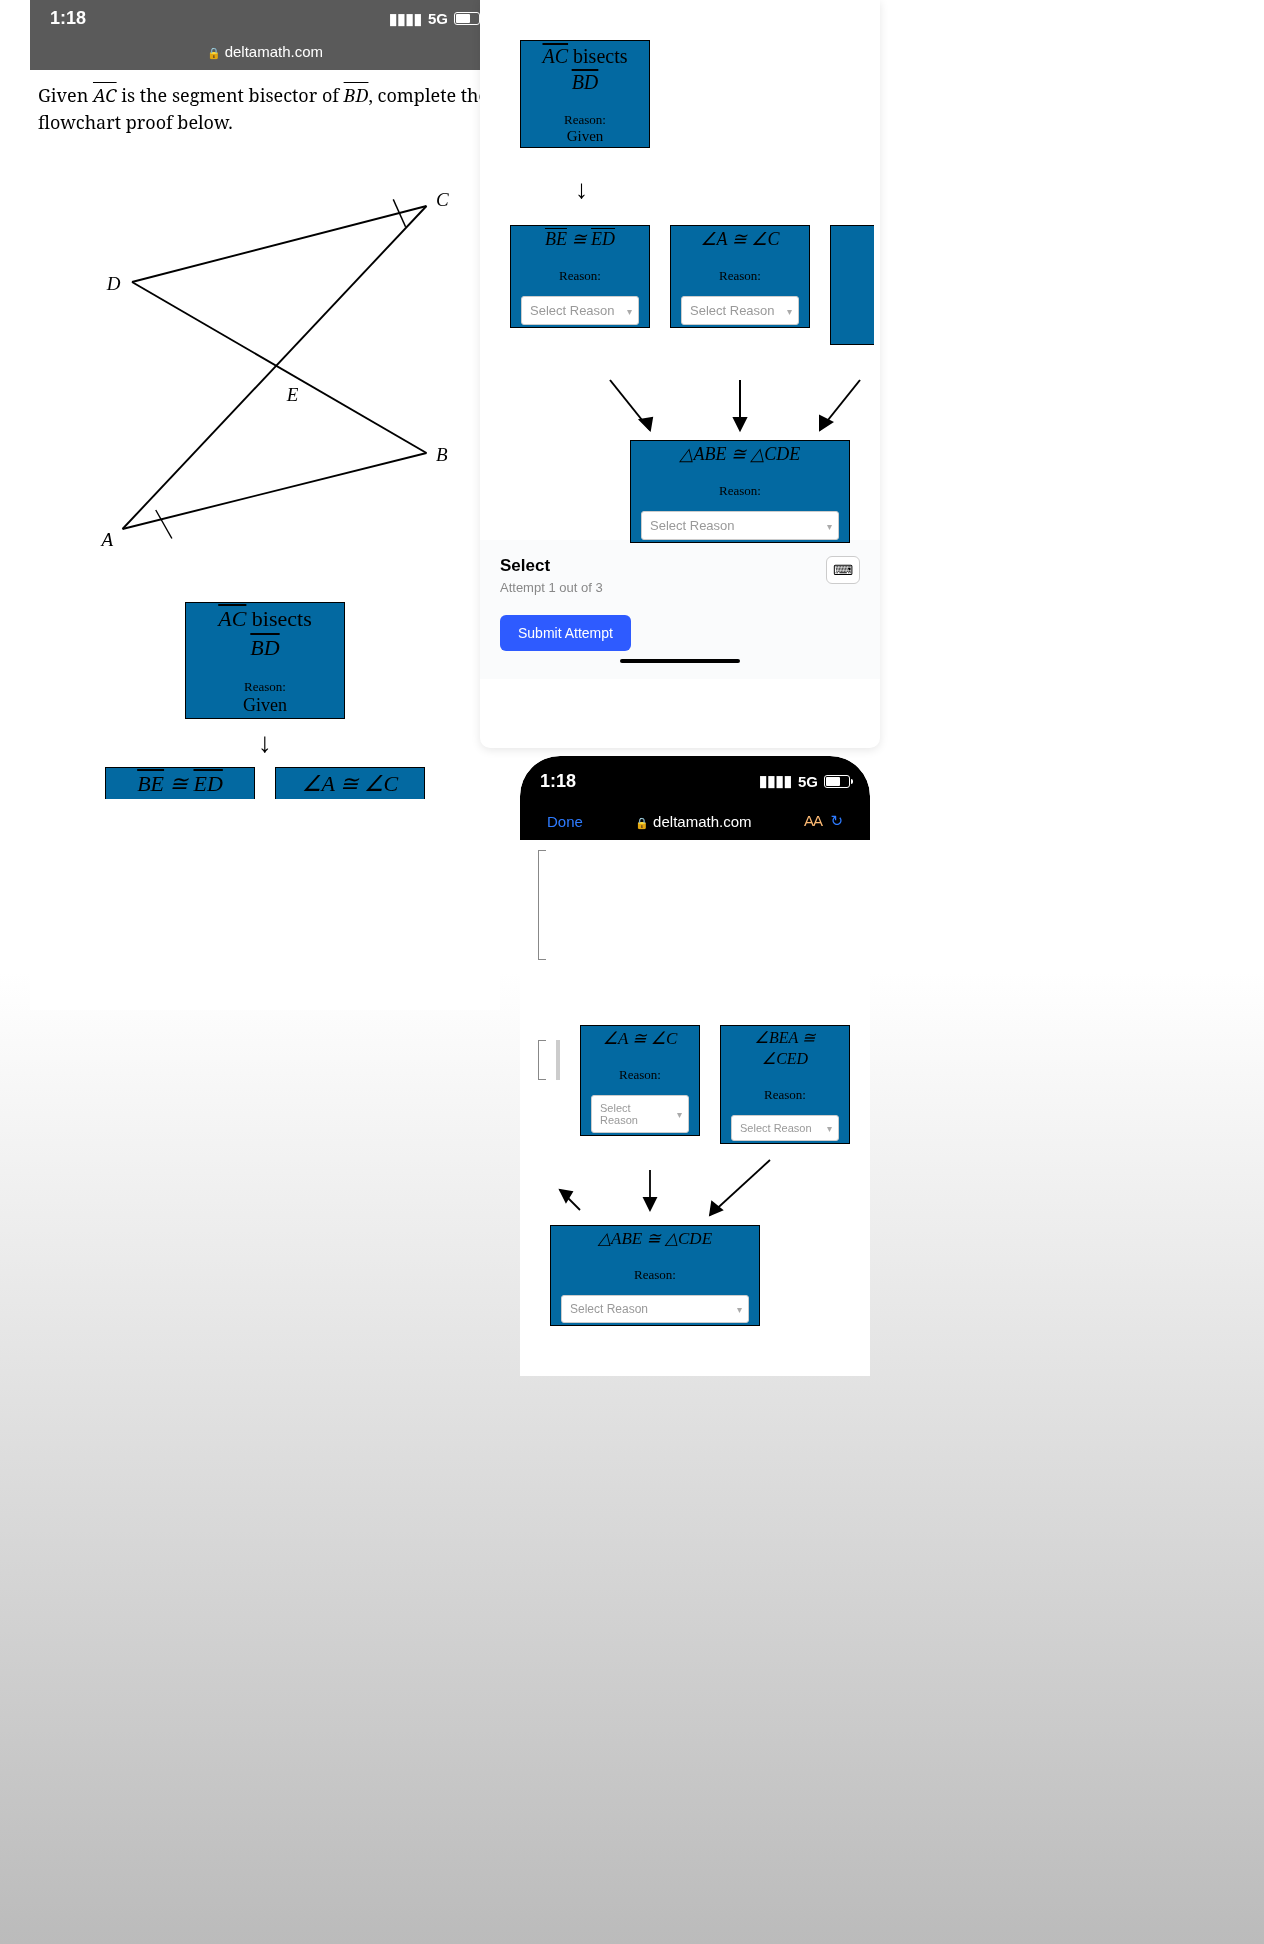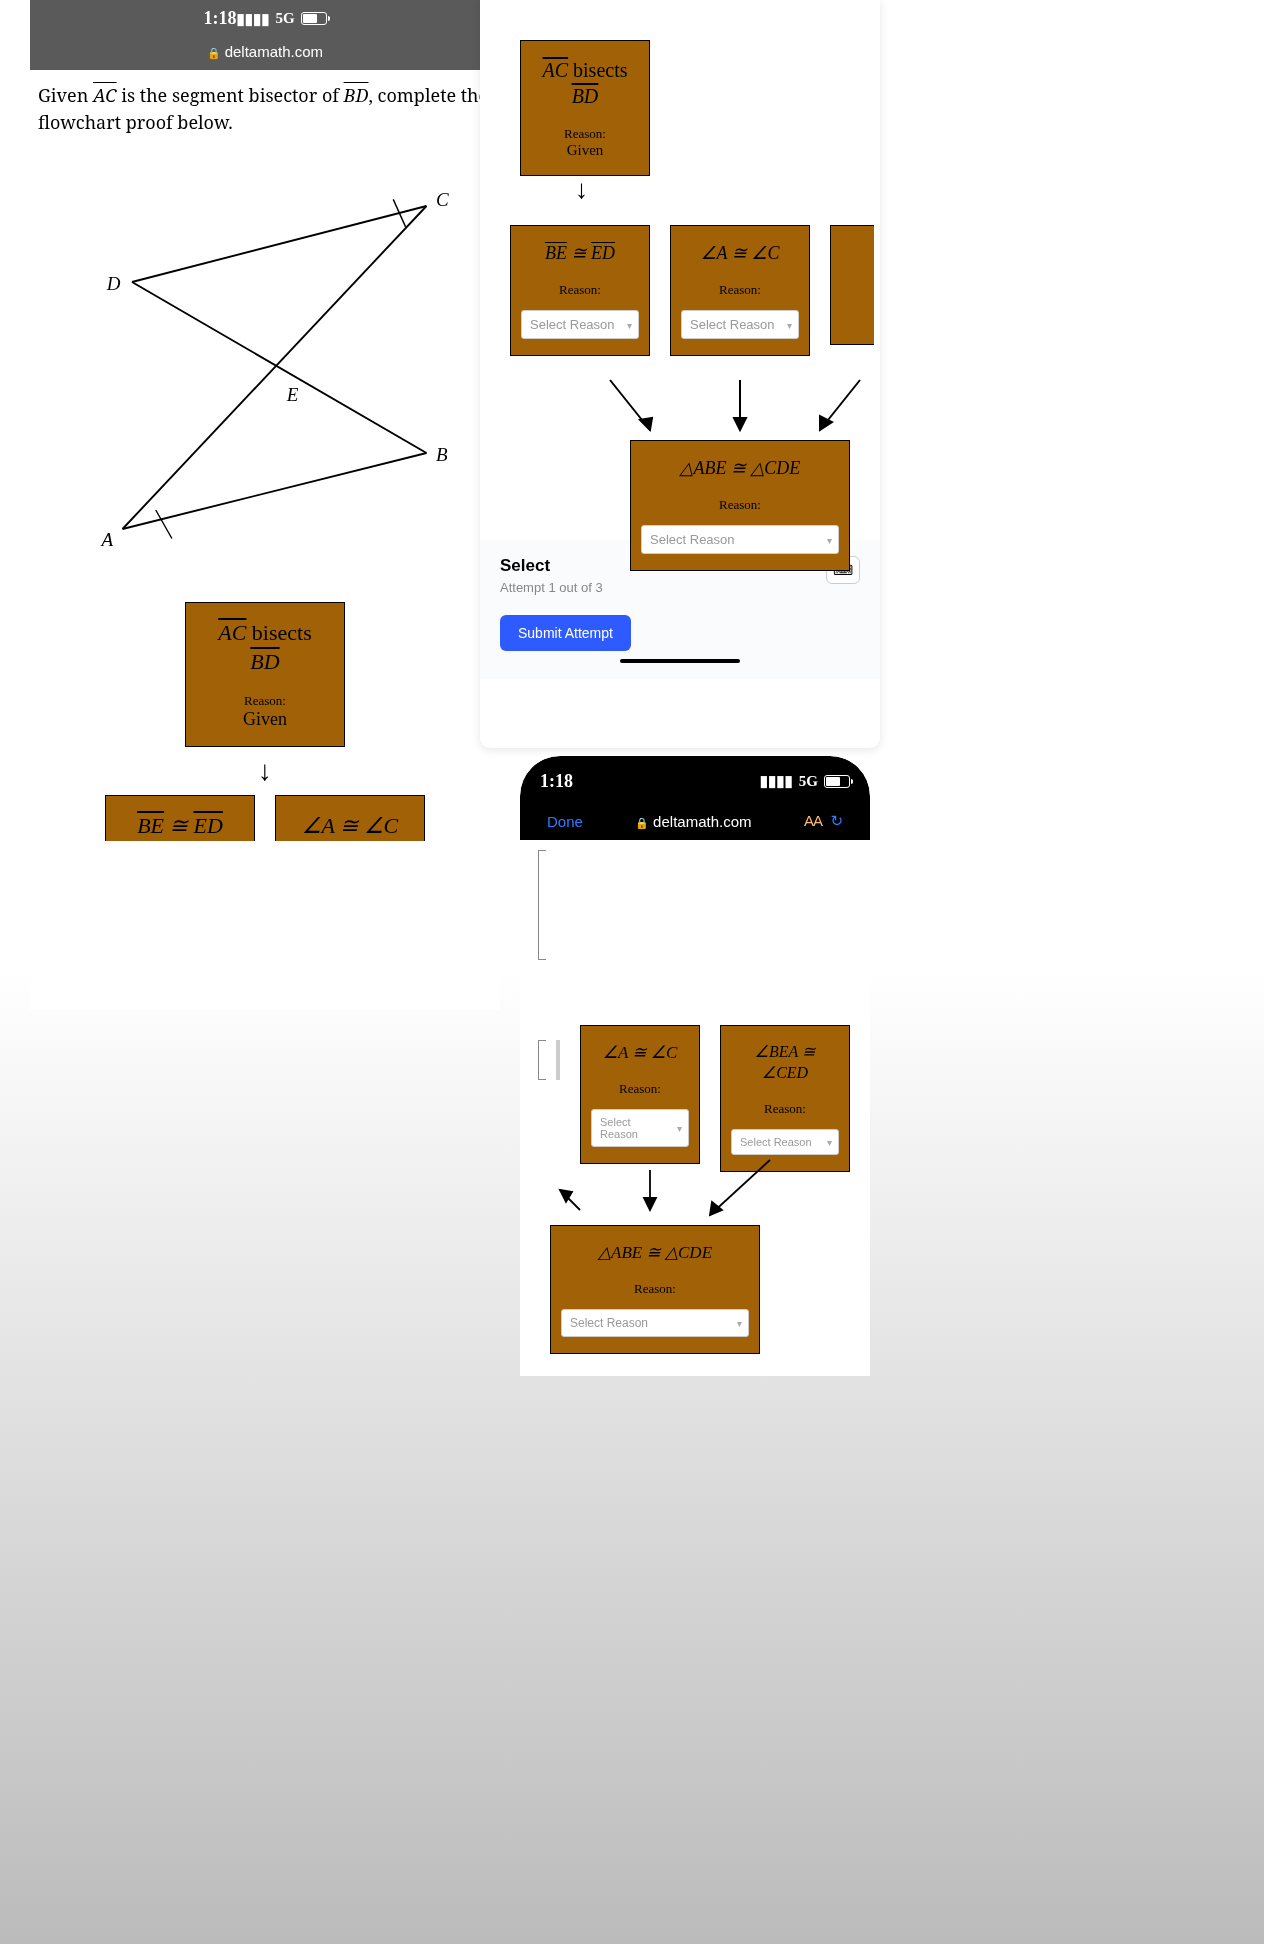--- a/index.html
+++ b/index.html
@@ -15,22 +15,22 @@
     background: #fff;
     overflow: hidden;
   }
   
   .panel1 { left: 30px; top: 0; width: 470px; height: 1010px; }
   .panel2 { left: 480px; top: 0; width: 400px; height: 748px; border-radius: 0 0 10px 10px; box-shadow: 0 2px 10px rgba(0,0,0,0.1);}
   .panel3 { left: 520px; top: 756px; width: 350px; height: 620px; border-radius: 40px 40px 0 0;}
 
   
   .statusbar {
-    display: flex; justify-content: center; align-items: center;
-    padding: 8px 20px; color: #fff; font-family: Liberation Serif, serif;
+    display: flex; justify-content: space-between; align-items: center;
+    padding: 8px 20px; color: #fff; font-family: Liberation Sans, sans-serif;
     font-weight: 600; font-size: 18px;
   }
   .statusbar.dark { background: #5a5a5a; }
   .statusbar.black { background: #000; border-radius: 40px 40px 0 0; padding-top:12px;}
   .sb-right { display: flex; align-items: center; gap: 6px; font-size: 15px;}
   .battery {
     width: 26px; height: 13px; border: 1.5px solid #fff; border-radius: 3px;
     position: relative; display: inline-block;
   }
   .battery::after {
@@ -59,22 +59,22 @@
     font-family: 'Noto Serif', Georgia, serif;
     font-size: 18px; line-height:1.5; padding:12px 8px;
   }
   .overline { text-decoration: overline; font-style: italic;}
 
   
   .diagram { width:100%; padding:20px 10px 40px;}
 
   
   .proof-box {
-    border:1.5px solid #000; padding:16px 10px; text-align:center;
-    background:#a16207; display:inline-block;
+    border:1.5px solid #000; padding:2px 10px; text-align:center;
+    background:#0369a1; display:inline-block;
   }
   .proof-stmt { font-family:'Times New Roman',serif; font-size:22px; font-style:italic; line-height:1.3;}
   .proof-sm .proof-stmt { font-size:18px;}
   .reason-label { font-family:Georgia,serif; font-size:13px; margin-top:17px; font-style:normal;}
   .reason-text { font-family:Georgia,serif; font-size:18px; font-style:normal;}
   .select-reason {
     border:1px solid #ccc; border-radius:3px; padding:6px 18px 6px 8px;
     font-size:13px; color:#999; text-align:left; margin-top:12px; position:relative;
     font-family:-apple-system,sans-serif; font-style:normal;
     background:#fff; cursor:pointer;

